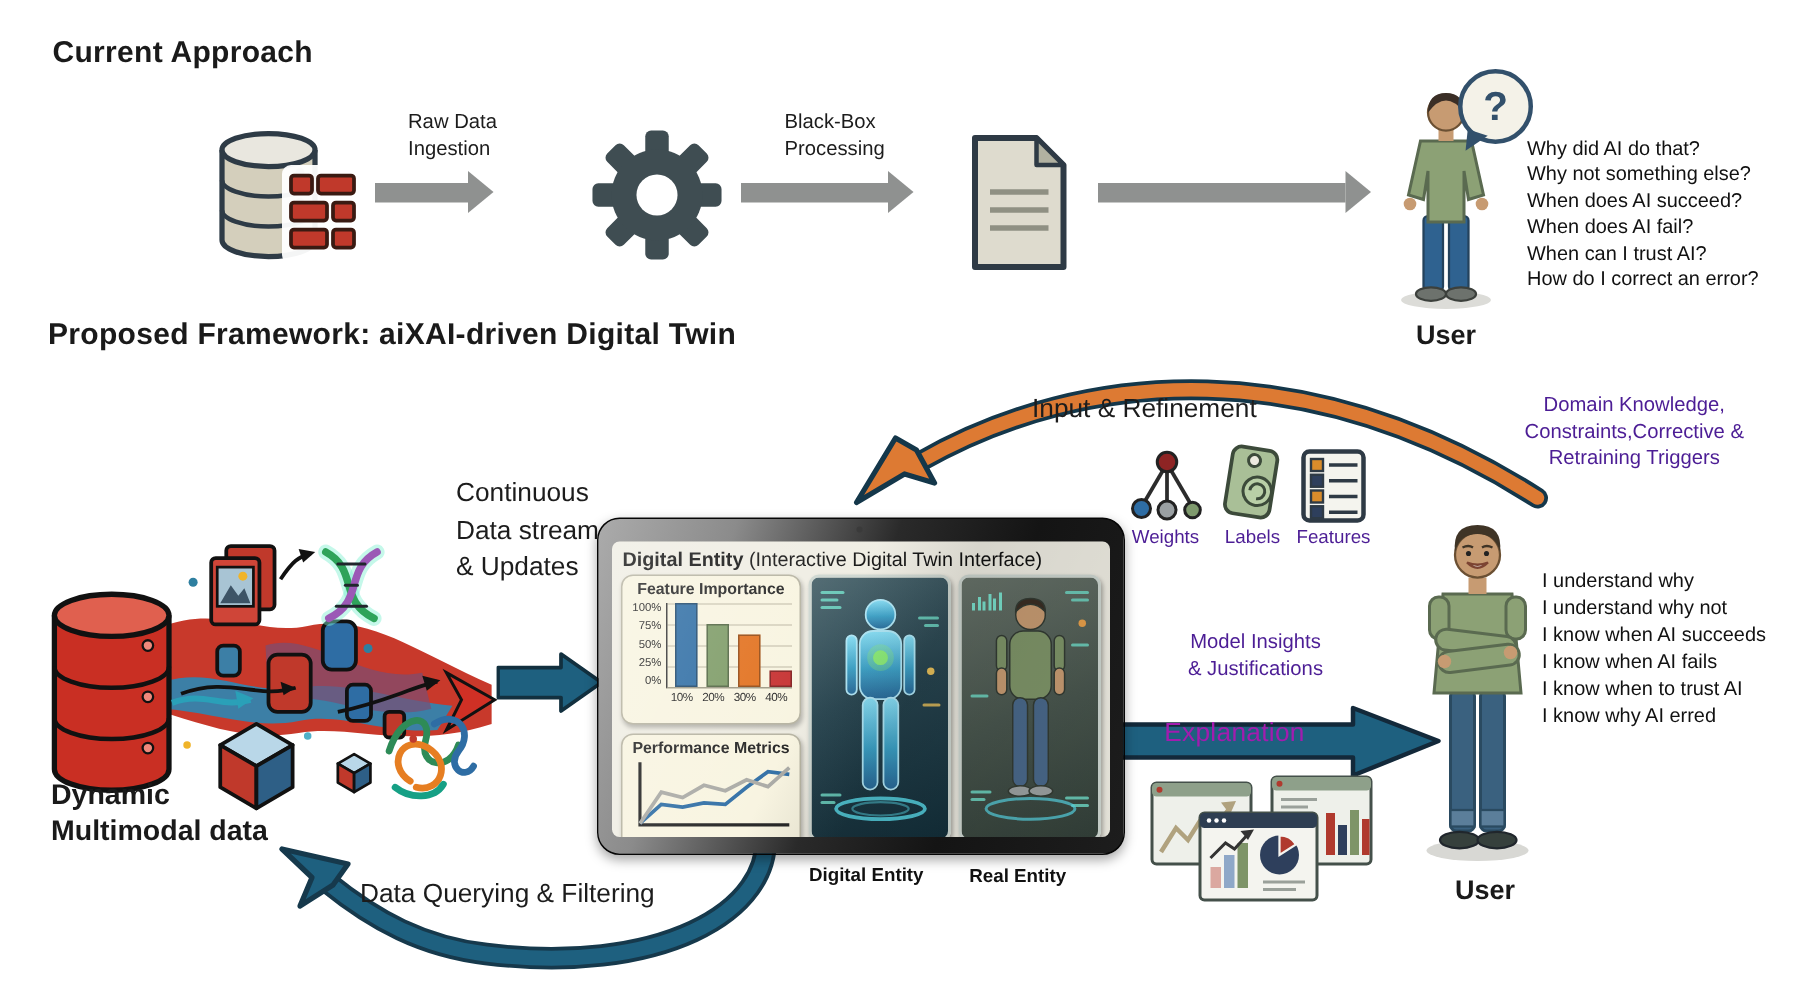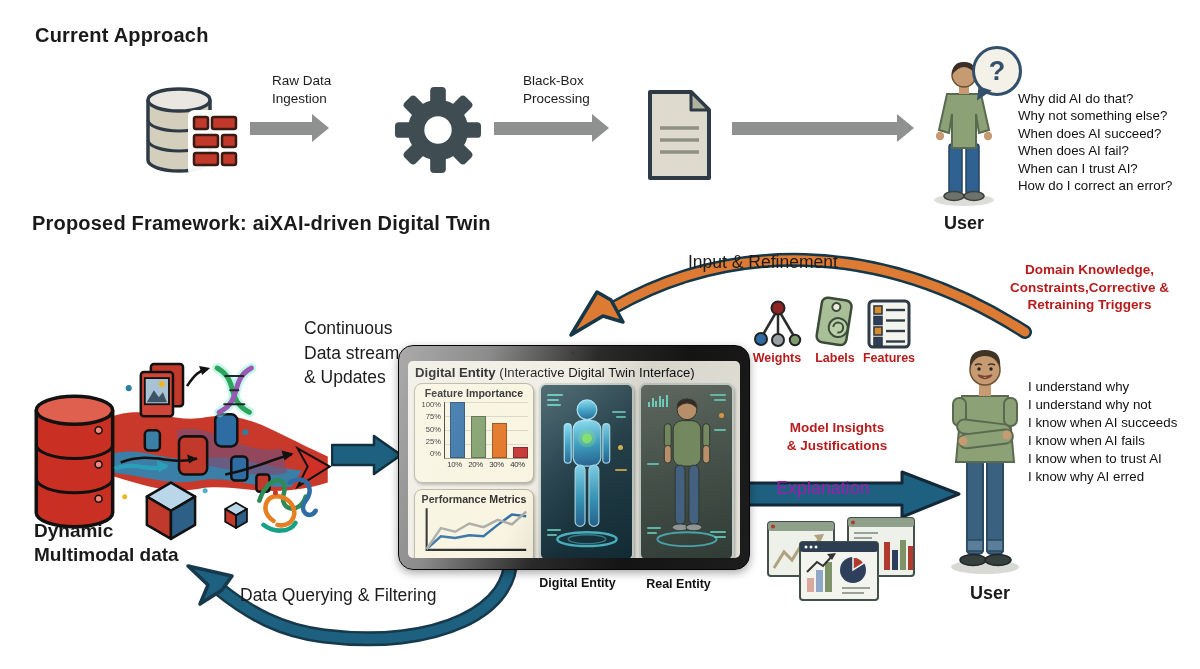--- a/index.html
+++ b/index.html
@@ -43,21 +43,21 @@
   .panel.digital{background:linear-gradient(160deg,#47626a 0%,#27444f 45%,#132e39 100%);}
   .panel.real{background:linear-gradient(160deg,#68736a 0%,#49564e 50%,#323f38 100%);}
   .hline{position:absolute;height:2px;background:#6fd8c4;border-radius:1px;opacity:.85;}
   .hdot{position:absolute;width:5px;height:5px;border-radius:50%;}
   .hud-bars{position:absolute;display:flex;align-items:flex-end;gap:1.5px;}
   .hud-bars i{display:block;width:2px;background:#79e0cc;}
   .entity-caption{font-size:12.5px;font-weight:bold;color:#111;text-align:center;}
   .center{text-align:center;}
   .white-label{color:#a21caf;font-size:17.5px;letter-spacing:.2px;}
   .big-label{font-size:17.5px;color:#1c1c1c;}
-  .mid-bold{font-size:13.5px;font-weight:bold;line-height:17.5px;color:#b91c1c;}
+  .mid-bold{font-size:13.5px;font-weight:normal;line-height:17.5px;color:#4c1d95;}
 </style>
 </head>
 <body>
 
 <div id="canvas">
 
   <div class="abs h1" style="left:35px;top:24px;">Current Approach</div>
 
   <svg class="abs" style="left:140px;top:84px;" width="100" height="96" viewBox="0 0 100 96">
     <path d="M8 16 L8 76 A31 11 0 0 0 70 76 L70 16" fill="#d4cfbc" stroke="#2e3b46" stroke-width="3.5"></path>
@@ -157,21 +157,21 @@
     </div>
   <div class="abs bold-cap center" style="left:926px;top:213px;width:76px;">User</div>
 
   <div class="abs h1" style="left:32px;top:212px;">Proposed Framework: aiXAI-driven Digital Twin</div>
 
   <svg class="abs" style="left:545px;top:236px;z-index:1;" width="505" height="108" viewBox="0 0 505 108">
     <path d="M68 72 C180 8 330 0 480 96" fill="none" stroke="#14374a" stroke-width="14" stroke-linecap="round"></path>
     <path d="M68 72 C180 8 330 0 480 96" fill="none" stroke="#dd7a33" stroke-width="9" stroke-linecap="round"></path>
     <polygon points="26,99 52,56 66,64 78,86 58,80" fill="#dd7a33" stroke="#14374a" stroke-width="3.5" stroke-linejoin="round"></polygon>
   </svg>
-  <div class="abs big-label" style="left:688px;top:252px;z-index:3;">Input &amp; Refinement</div>
+  <div class="abs big-label" style="left:688px;top:262px;z-index:3;">Input &amp; Refinement</div>
 
   <svg class="abs" style="left:752px;top:300px;" width="52" height="48" viewBox="0 0 52 48">
     <g stroke="#2c2c2c" stroke-width="2.5">
         <line x1="26" y1="9" x2="9" y2="38"></line>
         <line x1="26" y1="9" x2="26" y2="38"></line>
         <line x1="26" y1="9" x2="43" y2="38"></line>
       </g>
     <circle cx="26" cy="8" r="6.5" fill="#8e2424" stroke="#222" stroke-width="2"></circle>
     <circle cx="9" cy="39" r="6" fill="#2e6da4" stroke="#222" stroke-width="2"></circle>
     <circle cx="26" cy="40" r="6" fill="#9aa0a3" stroke="#222" stroke-width="2"></circle>

